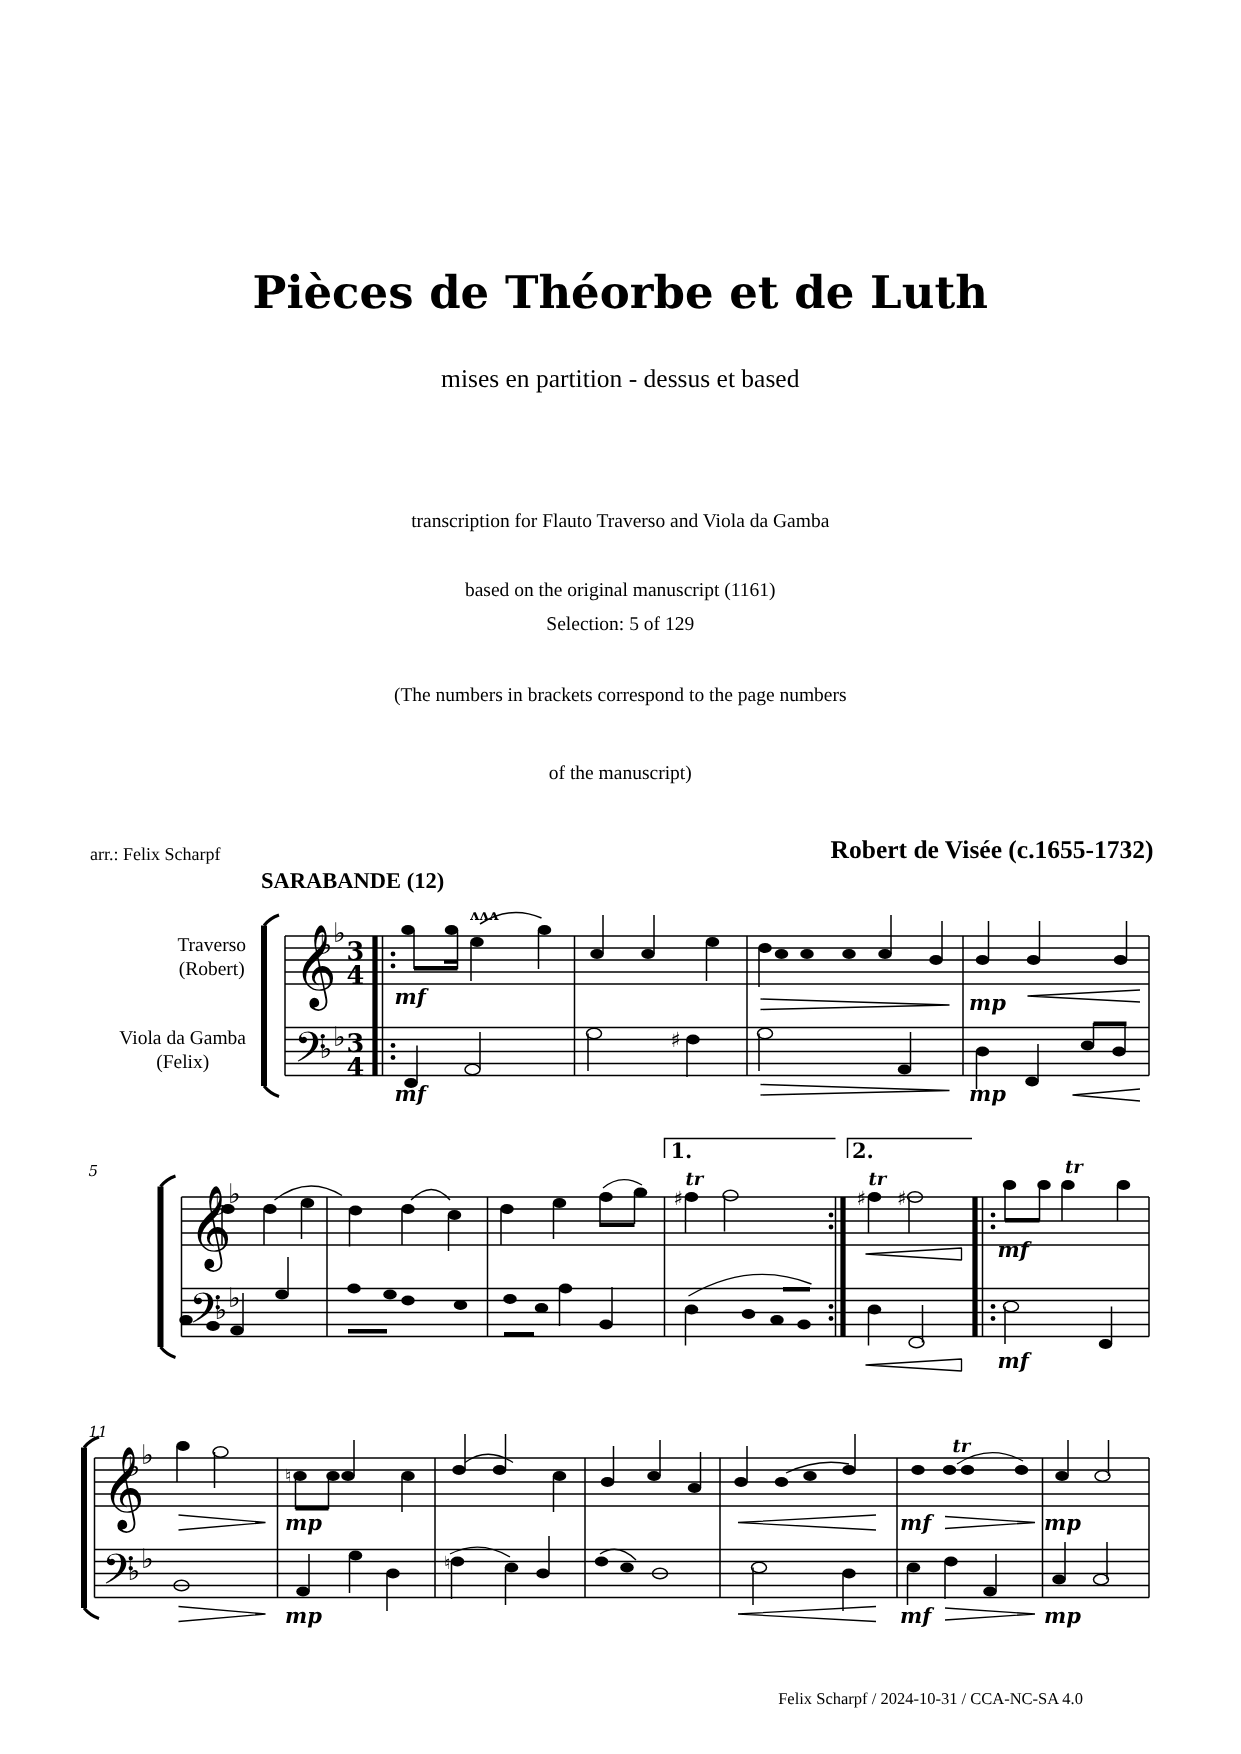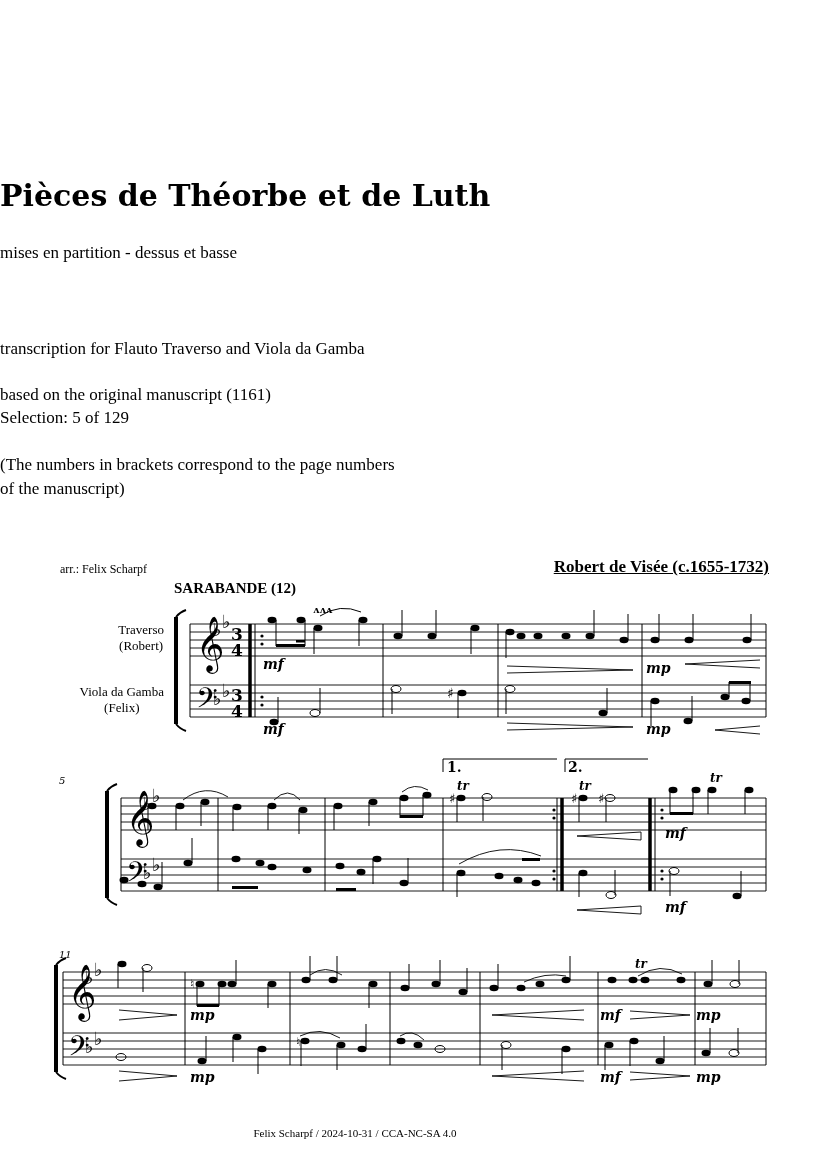--- a/index.html
+++ b/index.html
@@ -1,37 +1,37 @@
 <!DOCTYPE html>
 <html><head>
 <meta charset="utf-8">
 <style>
   html,body{margin:0;padding:0;background:#ffffff;}
   body{width:827px;height:1169px;position:relative;overflow:hidden;font-family:"DejaVu Serif","Liberation Serif",serif;color:#000;}
-  .c{position:absolute;left:0;width:827px;}
+  .c{position:absolute;left:0;width:827px;text-align:center;}
   .title{top:178px;font-size:30px;font-weight:bold;font-family:"DejaVu Serif",serif;letter-spacing:0px;}
   .subtitle{top:243px;font-size:17px;font-family:"Liberation Serif",serif;}
-  .line{font-size:17px;font-family:"Liberation Serif",serif;}
+  .line{font-size:13px;font-family:"Liberation Serif",serif;}
   .arr{position:absolute;left:60px;top:562px;font-size:12px;font-family:"Liberation Serif",serif;text-align:center;}
-  .composer{position:absolute;right:58px;top:557px;font-size:17px;font-weight:bold;font-family:"Liberation Serif",serif;text-decoration:underline;}
+  .composer{position:absolute;right:58px;top:557px;font-size:17px;font-weight:bold;font-family:"Liberation Serif",serif;}
   .piece{position:absolute;left:174px;top:580px;font-size:15px;font-weight:bold;font-family:"Liberation Serif",serif;}
   .inst{position:absolute;text-align:center;font-size:13px;font-family:"Liberation Serif",serif;line-height:16px;}
-  .footer{position:absolute;left:0;width:710px;top:1127px;text-align:center;font-size:11px;font-family:"Liberation Serif",serif;}
+  .footer{position:absolute;left:12px;width:710px;top:1127px;text-align:right;font-size:11px;font-family:"Liberation Serif",serif;}
   svg{position:absolute;left:0;top:0;}
 </style>
 </head>
 <body>
 
 <div class="c title">Pièces de Théorbe et de Luth</div>
-<div class="c subtitle">mises en partition - dessus et basse</div>
+<div class="c subtitle">mises en partition - dessus et based</div>
 <div class="c line" style="top:339px">transcription for Flauto Traverso and Viola da Gamba</div>
 <div class="c line" style="top:385px">based on the original manuscript (1161)</div>
 <div class="c line" style="top:408px">Selection: 5 of 129</div>
 <div class="c line" style="top:455px">(The numbers in brackets correspond to the page numbers</div>
-<div class="c line" style="top:479px">of the manuscript)</div>
+<div class="c line" style="top:507px">of the manuscript)</div>
 
 <div class="arr">arr.: Felix Scharpf</div>
 <div class="composer">Robert de Visée (c.1655-1732)</div>
 <div class="piece">SARABANDE (12)</div>
 
 <div class="inst" style="right:663px;top:622px">
   <div>Traverso</div>
   <div>(Robert)</div>
 </div>
 <div class="inst" style="right:663px;top:684px">

